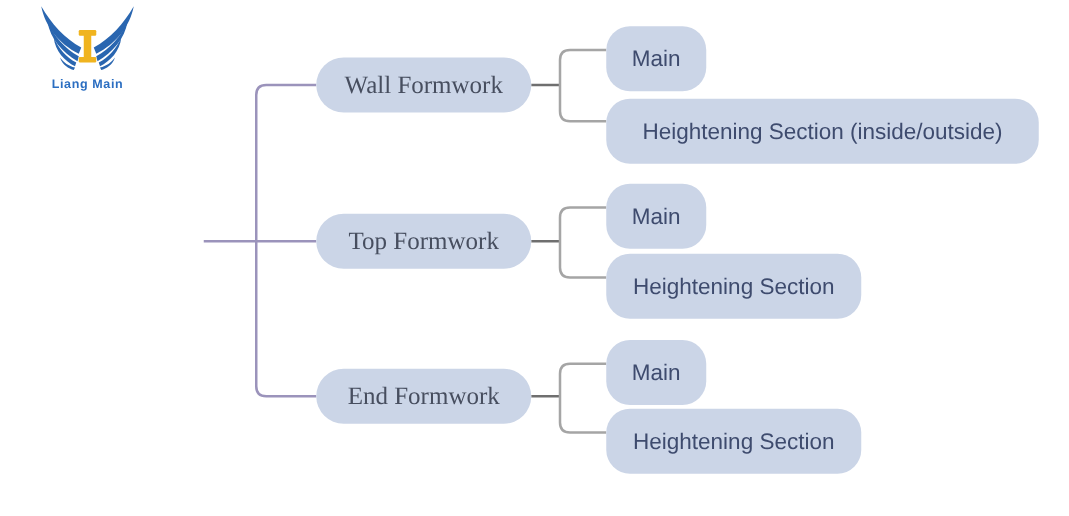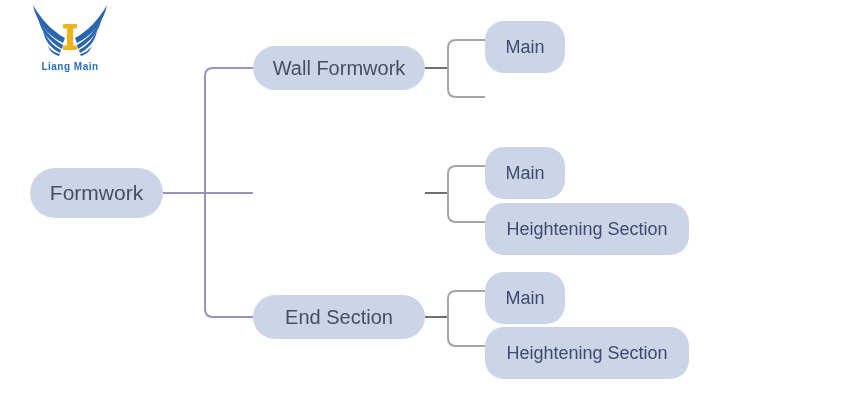--- a/index.html
+++ b/index.html
@@ -15,21 +15,21 @@
     pointer-events:none;
   }
   .node{
     position:absolute;
     background:#cbd5e7;
     display:flex;align-items:center;justify-content:center;
     white-space:nowrap;
     color:#474e5f;
   }
   .n-root{left:30px;top:168px;width:133px;height:50px;border-radius:25px;font-size:21px;}
-  .n-l1{left:253px;width:172px;height:44px;border-radius:22px;font-size:20px;}
+  .n-l1{left:253px;width:172px;height:44px;border-radius:22px;font-size:20px;font-family:Liberation Serif, serif;}
   .n-wall{top:46px;}
   .n-top{top:171px;}
   .n-end{top:295px;}
   .n-l2{left:485px;height:52px;border-radius:19px;font-size:18px;color:#3e4b6e;}
   .n-main1{top:21px;width:80px;}
   .n-h1{top:79px;width:346px;}
   .n-main2{top:147px;width:80px;}
   .n-h2{top:203px;width:204px;}
   .n-main3{top:272px;width:80px;}
   .n-h3{top:327px;width:204px;}
@@ -85,25 +85,26 @@
     <path fill="none" stroke="#6f6f6f" stroke-width="2" d="M425,68 H448"></path>
     <path fill="none" stroke="#a5a5a5" stroke-width="2" d="M485,40 H456 Q448,40 448,48 V89 Q448,97 456,97 H485"></path>
 
     <path fill="none" stroke="#6f6f6f" stroke-width="2" d="M425,193 H448"></path>
     <path fill="none" stroke="#a5a5a5" stroke-width="2" d="M485,166 H456 Q448,166 448,174 V214 Q448,222 456,222 H485"></path>
 
     <path fill="none" stroke="#6f6f6f" stroke-width="2" d="M425,317 H448"></path>
     <path fill="none" stroke="#a5a5a5" stroke-width="2" d="M485,291 H456 Q448,291 448,299 V338 Q448,346 456,346 H485"></path>
   </svg>
 
-  <div class="node n-root">Formwork</div>
 
   <div class="node n-l1 n-wall">Wall Formwork</div>
   <div class="node n-l2 n-main1">Main</div>
+  <div class="node n-l2 n-h1">Heightening Section (inside/outside)</div>
 
+  <div class="node n-l1 n-top">Top Formwork</div>
   <div class="node n-l2 n-main2">Main</div>
   <div class="node n-l2 n-h2">Heightening Section</div>
 
-  <div class="node n-l1 n-end">End Section</div>
+  <div class="node n-l1 n-end">End Formwork</div>
   <div class="node n-l2 n-main3">Main</div>
   <div class="node n-l2 n-h3">Heightening Section</div>
 
 </div>
 
 </body></html>

